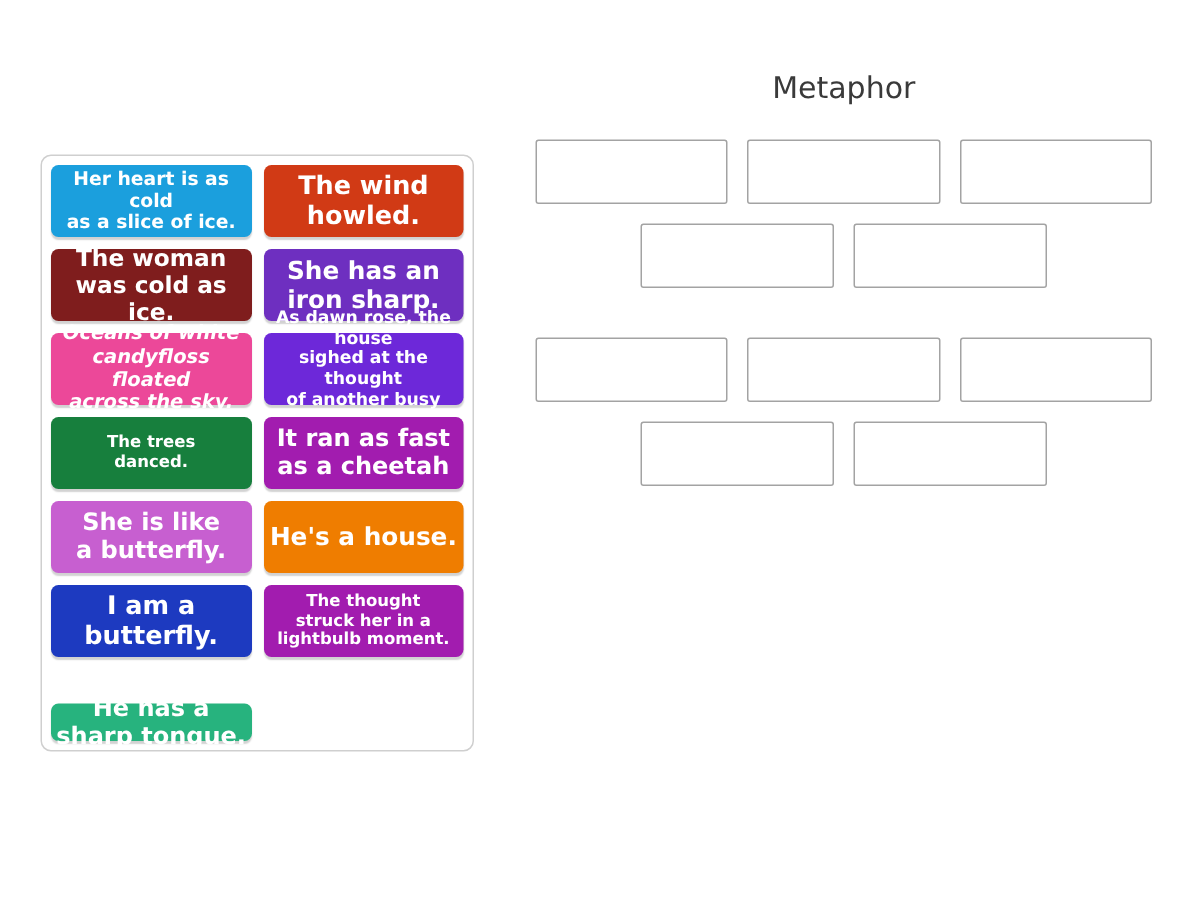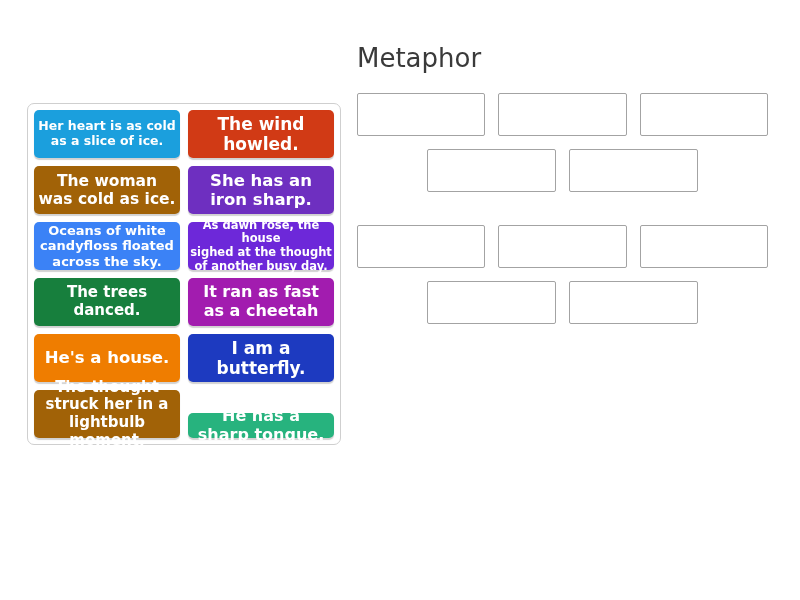--- a/index.html
+++ b/index.html
@@ -9,21 +9,21 @@
     height: 600px;
     background: #ffffff;
     font-family: "DejaVu Sans", "Liberation Sans", sans-serif;
     overflow: hidden;
   }
   
   .source-panel {
     position: absolute;
     left: 27px;
     top: 103px;
-    width: 314px;
+    width: 289px;
     box-sizing: border-box;
     background: #ffffff;
     border: 1px solid #cfcfcf;
     border-radius: 7px;
     padding: 6px;
     display: grid;
     grid-template-columns: 1fr 1fr;
     grid-auto-rows: 48px;
     gap: 8px;
   }
@@ -45,23 +45,24 @@
   }
   
   .groups-area {
     position: absolute;
     left: 357px;
     top: 40px;
     width: 411px;
   }
   .group { margin-bottom: 33px; }
   .group-header {
-    font-size: 26px;
+    font-size: 20px;
     line-height: 36px;
     color: #3a3a3a;
+    text-align: center;
     margin-bottom: 17px;
   }
   .slot-row {
     display: flex;
     justify-content: center;
     gap: 13px;
     margin-bottom: 13px;
   }
   .slot-row:last-child { margin-bottom: 0; }
   .slot {
@@ -74,38 +75,40 @@
   }
 </style>
 </head>
 <body>
 
 <div class="source-panel">
   <div class="tile" style="background: rgb(27, 159, 221); font-size: 12.5px;">Her heart is as cold
 as a slice of ice.</div>
   <div class="tile" style="background: rgb(209, 58, 21); font-size: 17px;">The wind
 howled.</div>
-  <div class="tile" style="background: #a16207; font-size: 15.5px;">The woman
+  <div class="tile" style="background: #7f1d1d; font-size: 15.5px;">The woman
 was cold as ice.</div>
   <div class="tile" style="background: rgb(110, 47, 192); font-size: 16.5px;">She has an
 iron sharp.</div>
-  <div class="tile" style="background: #3b82f6; font-size: 13px;">Oceans of white
+  <div class="tile" style="background: #ec4899; font-size: 13px; font-style: italic;">Oceans of white
 candyfloss floated
 across the sky.</div>
   <div class="tile" style="background: #6d28d9; font-size: 11.5px;">As dawn rose, the house
 sighed at the thought
 of another busy day.</div>
-  <div class="tile" style="background: rgb(23, 127, 61); font-size: 15px;">The trees
+  <div class="tile" style="background: rgb(23, 127, 61); font-size: 11px;">The trees
 danced.</div>
   <div class="tile" style="background: #a21caf; font-size: 16px;">It ran as fast
 as a cheetah</div>
+  <div class="tile" style="background: rgb(199, 95, 208); font-size: 16px;">She is like
+a butterfly.</div>
   <div class="tile" style="background: rgb(239, 125, 0); font-size: 16.5px;">He's a house.</div>
   <div class="tile" style="background: rgb(29, 58, 192); font-size: 17px;">I am a
 butterfly.</div>
-  <div class="tile" style="background: #a16207; font-size: 15px;">The thought
+  <div class="tile" style="background: #a21caf; font-size: 11px;">The thought
 struck her in a
 lightbulb moment.</div>
   <div class="tile" style="background: rgb(39, 179, 126); font-size: 16px; margin-top: 23px;">He has a
 sharp tongue.</div>
 </div>
 
 <div class="groups-area">
 
   <div class="group">
     <div class="group-header">Metaphor</div>

